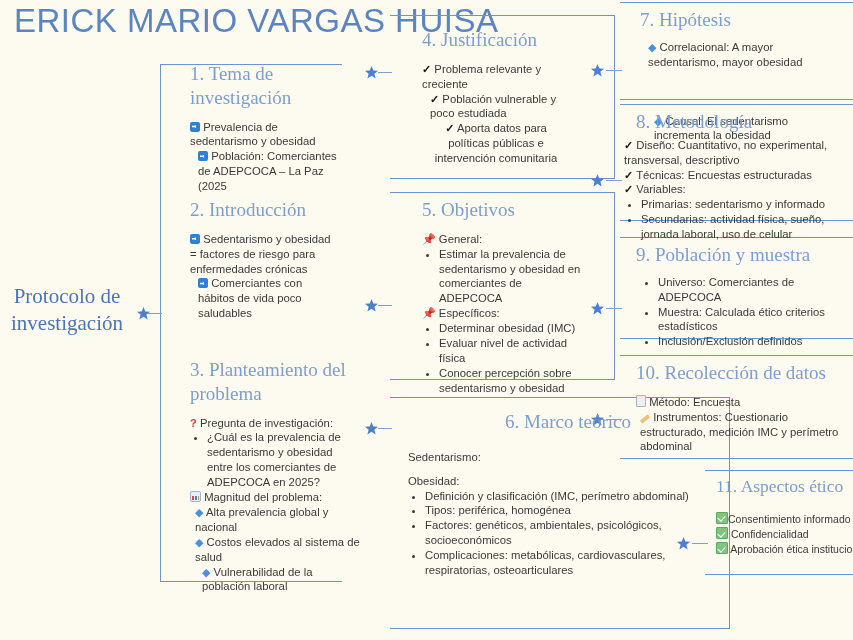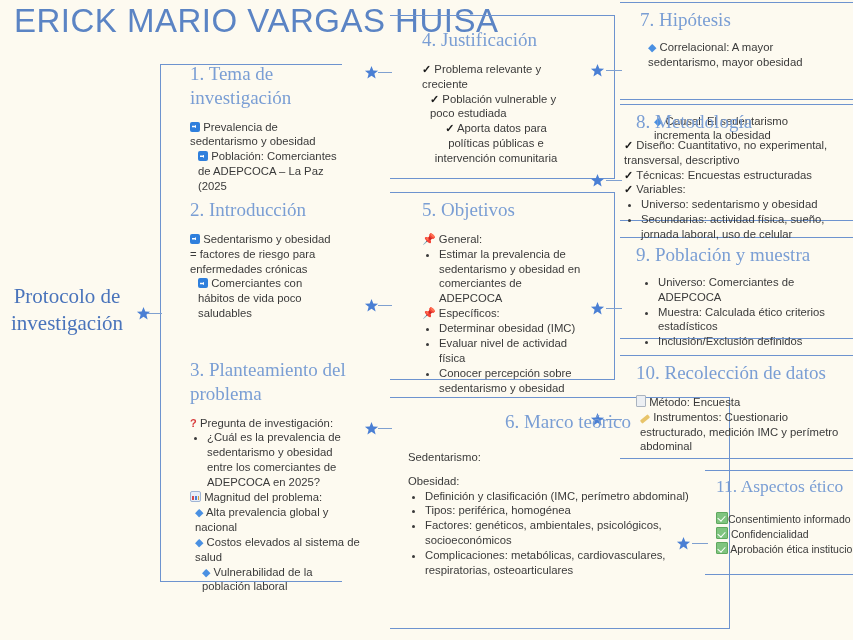--- a/index.html
+++ b/index.html
@@ -316,21 +316,21 @@
   <div class="block" style="left:624px; top:110px; width:225px;">
     <div class="sec-title" style="margin:0 0 4px 12px;">8. Metodología</div>
     <div class="body">
       <p class="hang"><span class="mk mk-check">✓</span>
         <span>Diseño: Cuantitativo, no experimental, transversal, descriptivo</span></p>
       <p class="hang"><span class="mk mk-check">✓</span>
         <span>Técnicas: Encuestas estructuradas</span></p>
       <p class="hang"><span class="mk mk-check">✓</span>
         <span>Variables:</span></p>
       <ul>
-        <li>Universo: sedentarismo y obesidad</li>
+        <li>Primarias: sedentarismo y informado</li>
         <li>Secundarias: actividad física, sueño, jornada laboral, uso de celular</li>
       </ul>
     </div>
   </div>
 
   <div class="block" style="left:636px; top:243px; width:215px;">
     <div class="sec-title" style="margin-bottom:8px;">9. Población y muestra</div>
     <div class="body">
       <ul style="padding-left:22px;">
         <li>Universo: Comerciantes de ADEPCOCA</li>

